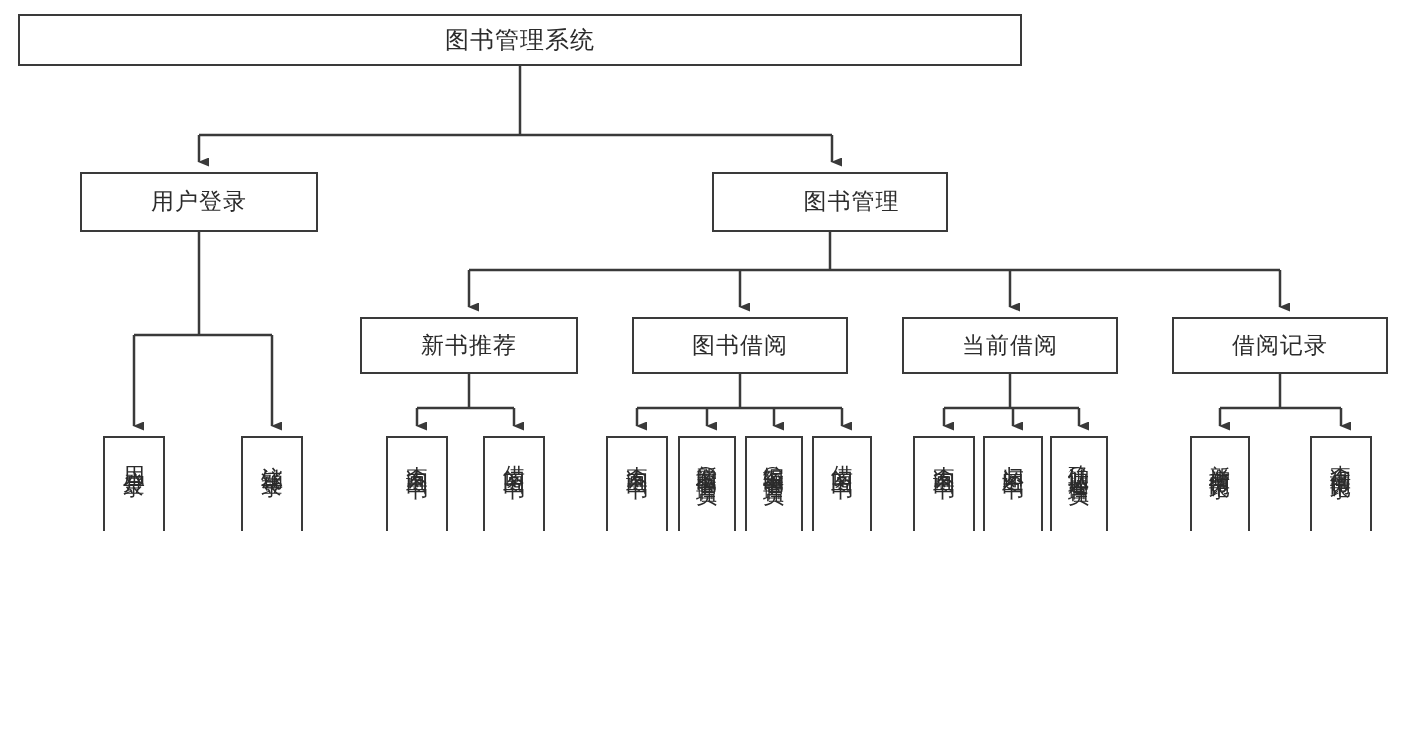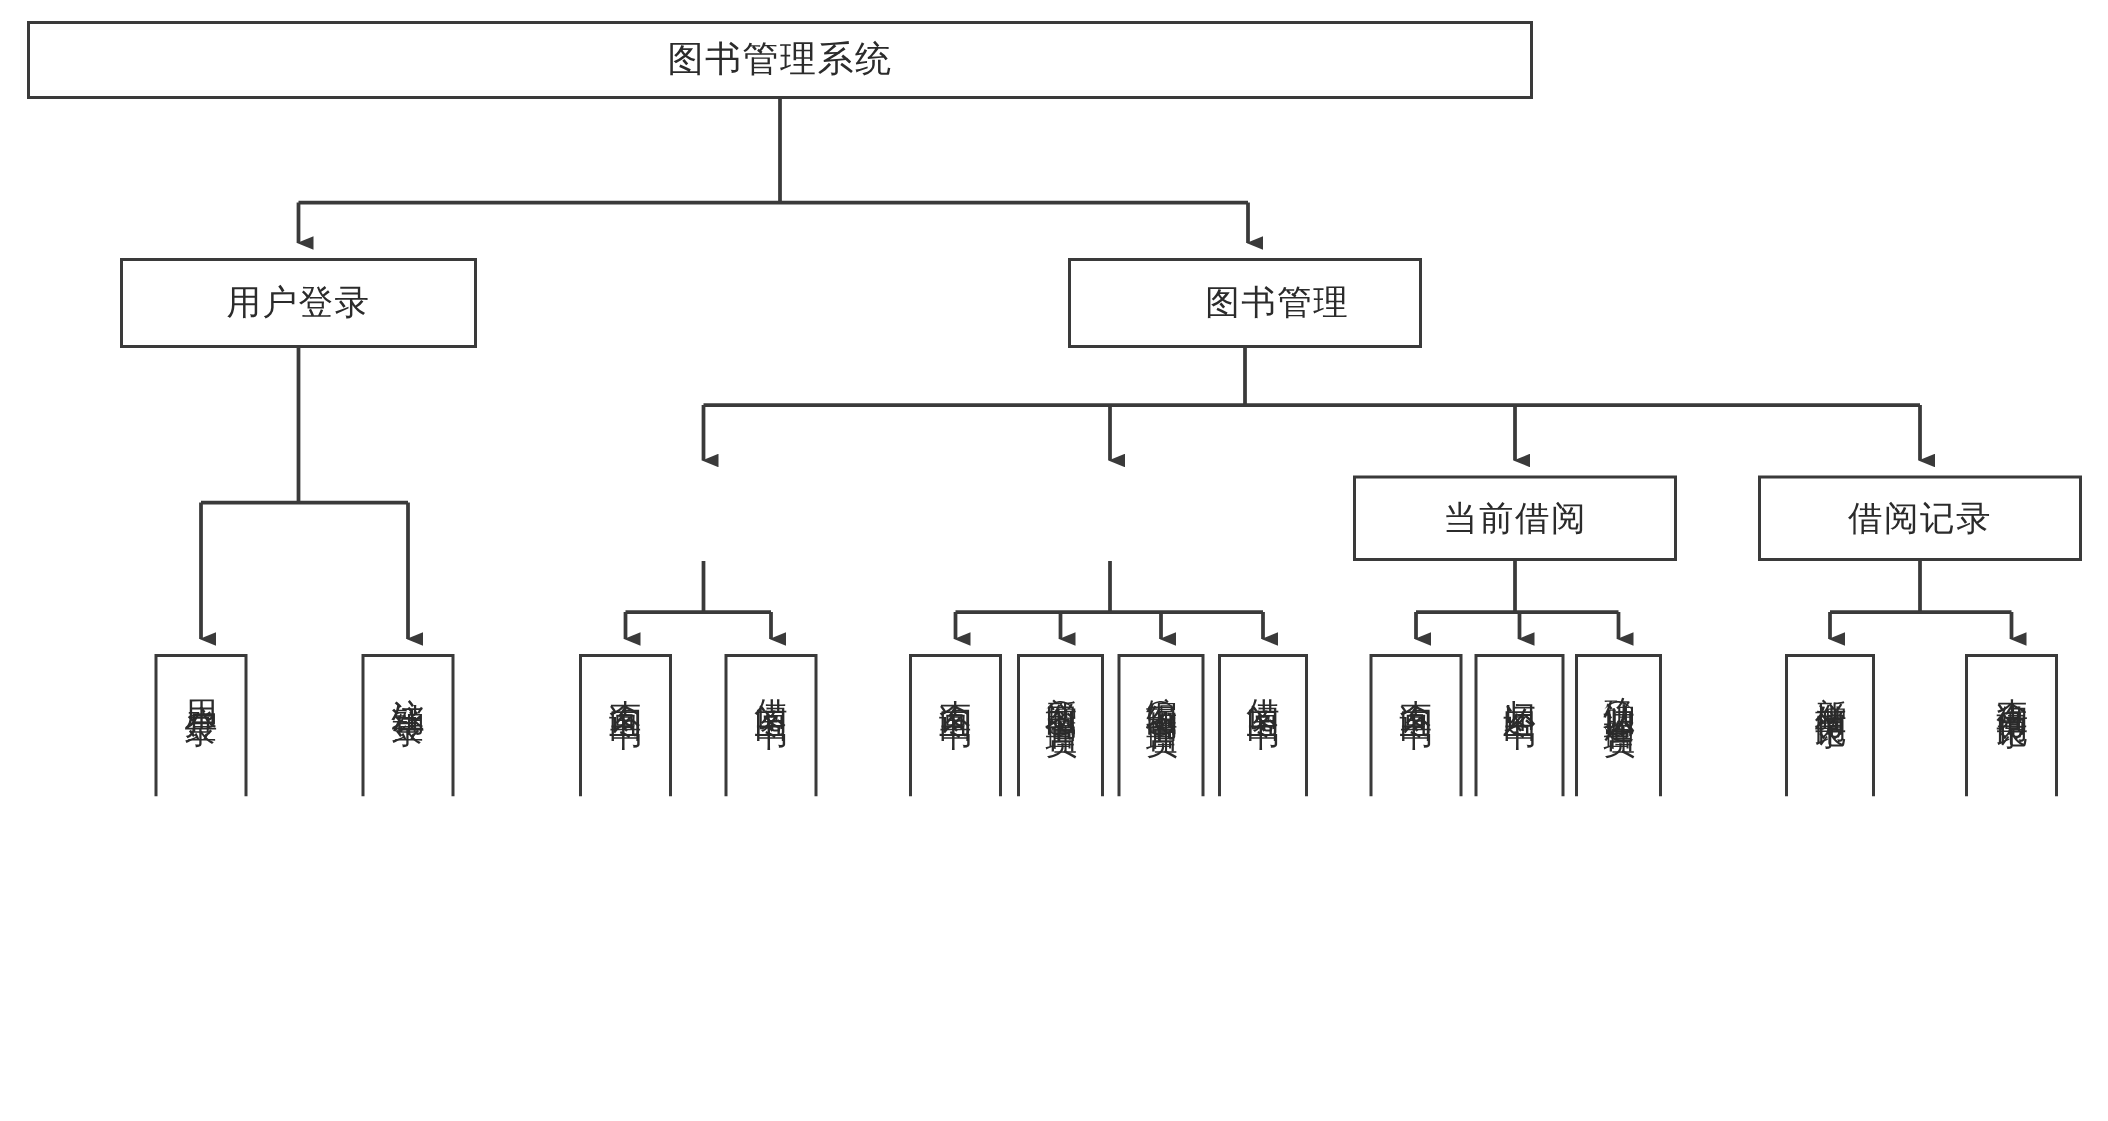--- a/index.html
+++ b/index.html
@@ -129,20 +129,26 @@
     <span class="lbl">图书管理系统</span>
   </div>
 
   <div class="node horiz" style="left:80px;top:172px;width:238px;height:60px;">
     <span class="lbl">用户登录</span>
   </div>
   <div class="node horiz" style="left:712px;top:172px;width:236px;height:60px;padding-left:43px;">
     <span class="lbl">图书管理</span>
   </div>
 
+  <div class="node horiz" style="left:360px;top:317px;width:218px;height:57px;">
+    <span class="lbl">新书推荐</span>
+  </div>
+  <div class="node horiz" style="left:632px;top:317px;width:216px;height:57px;">
+    <span class="lbl">图书借阅</span>
+  </div>
   <div class="node horiz" style="left:902px;top:317px;width:216px;height:57px;">
     <span class="lbl">当前借阅</span>
   </div>
   <div class="node horiz" style="left:1172px;top:317px;width:216px;height:57px;justify-content:center;">
     <span class="lbl">借阅记录</span>
   </div>
 
   <div class="node vert" style="left:103px;top:436px;width:62px;height:299px;">
     <span class="lbl">用户登录</span>
   </div>

